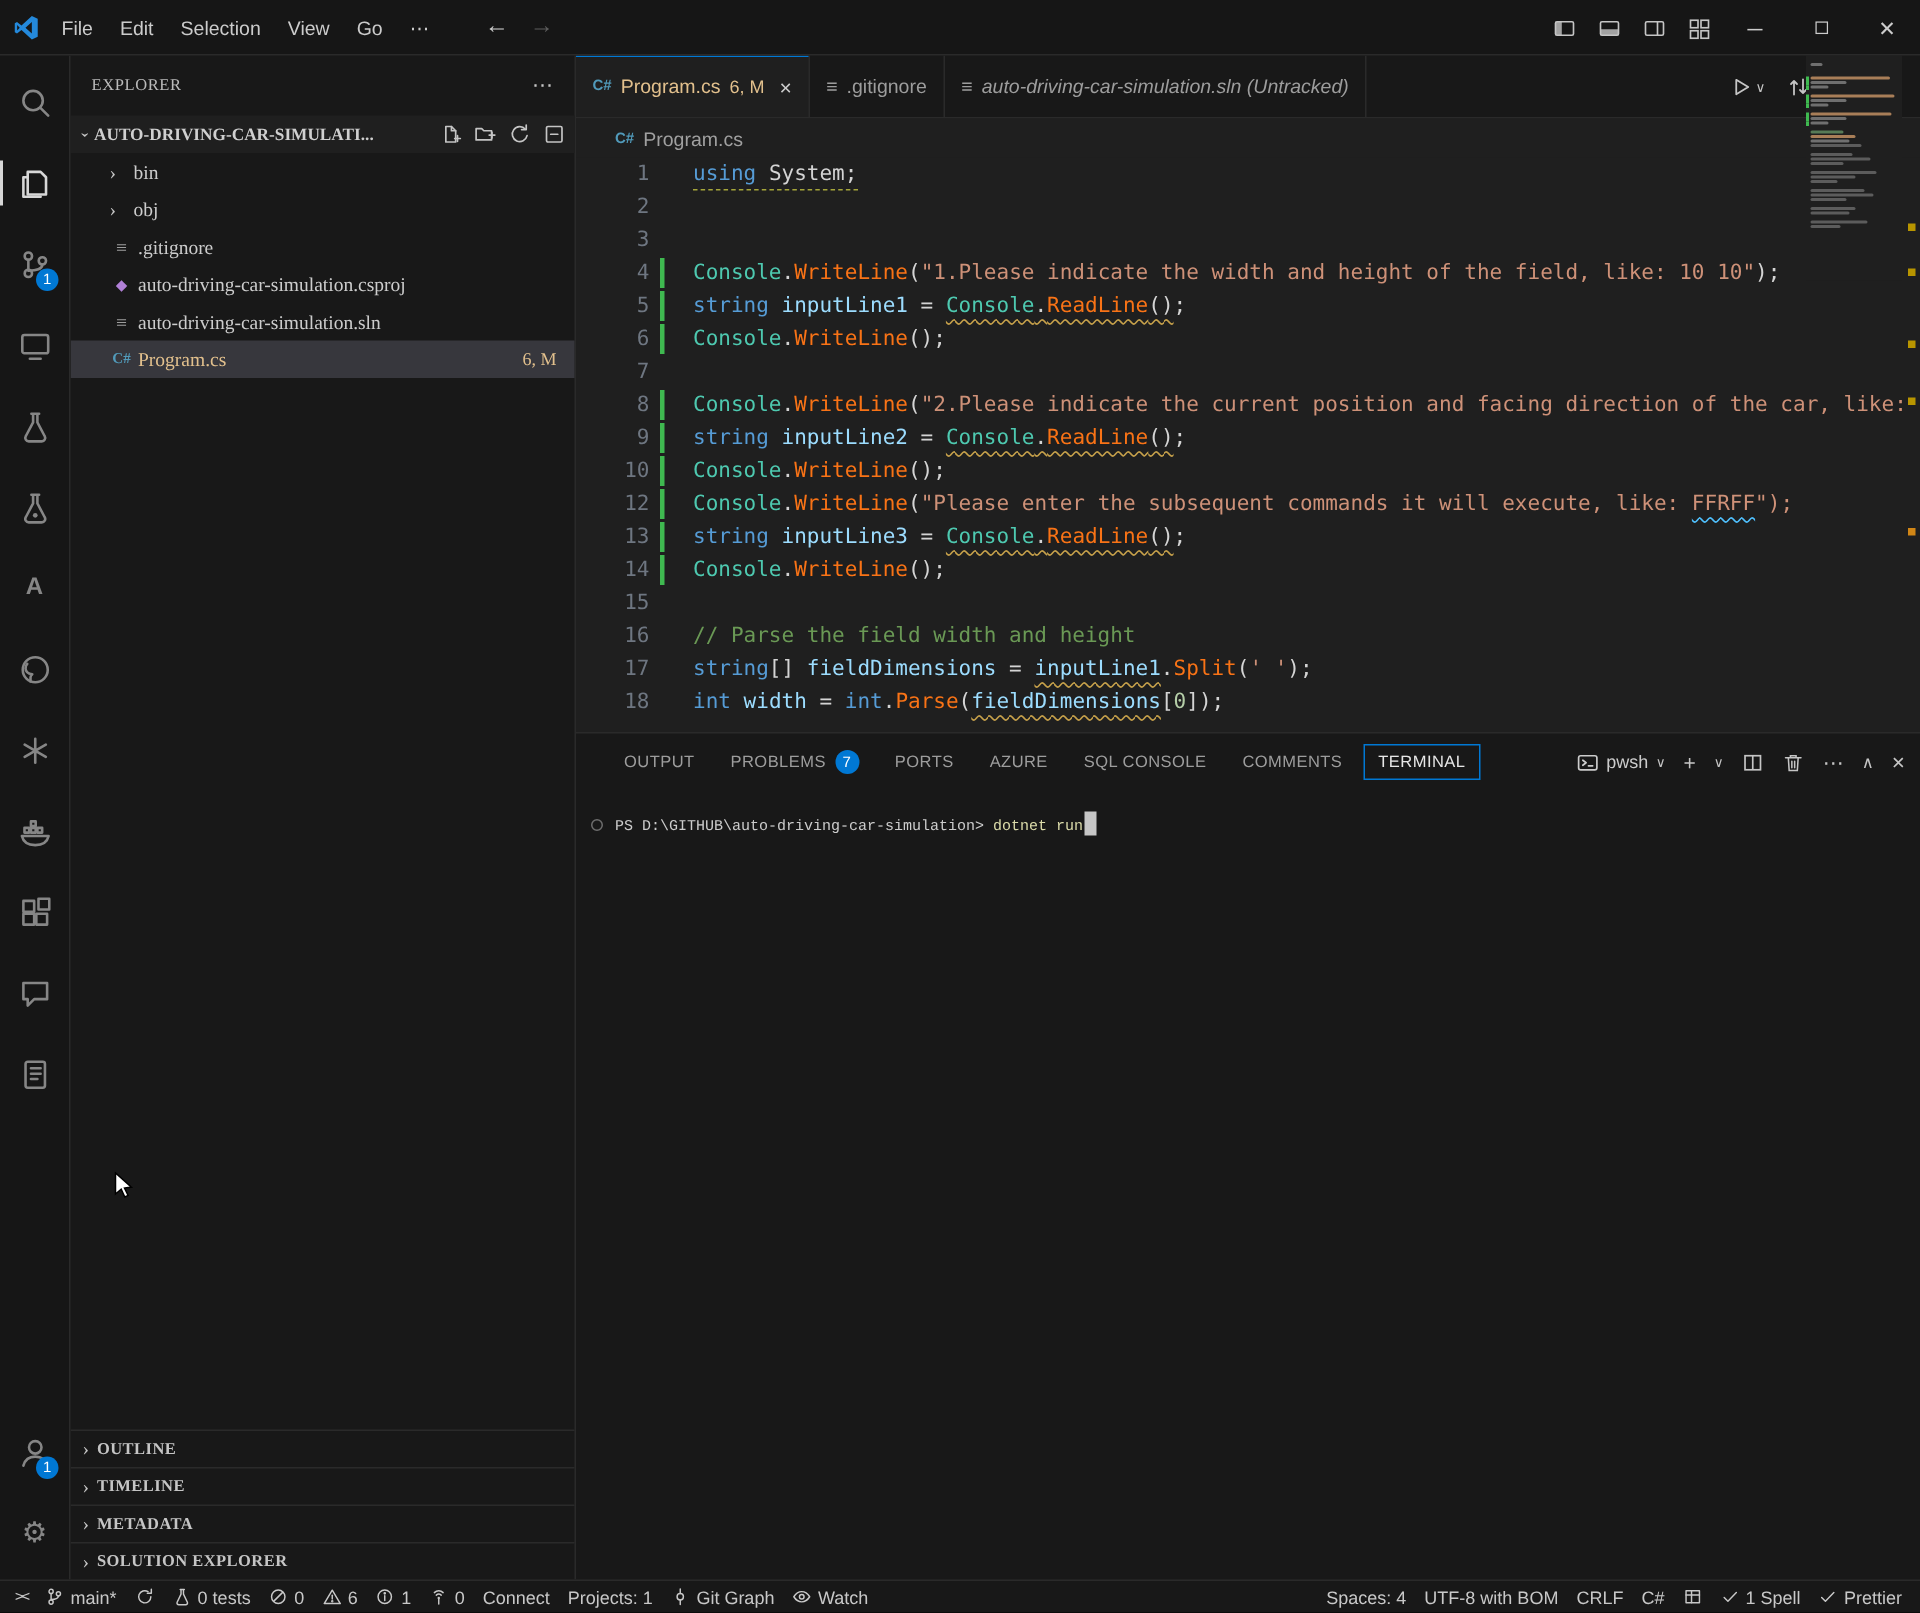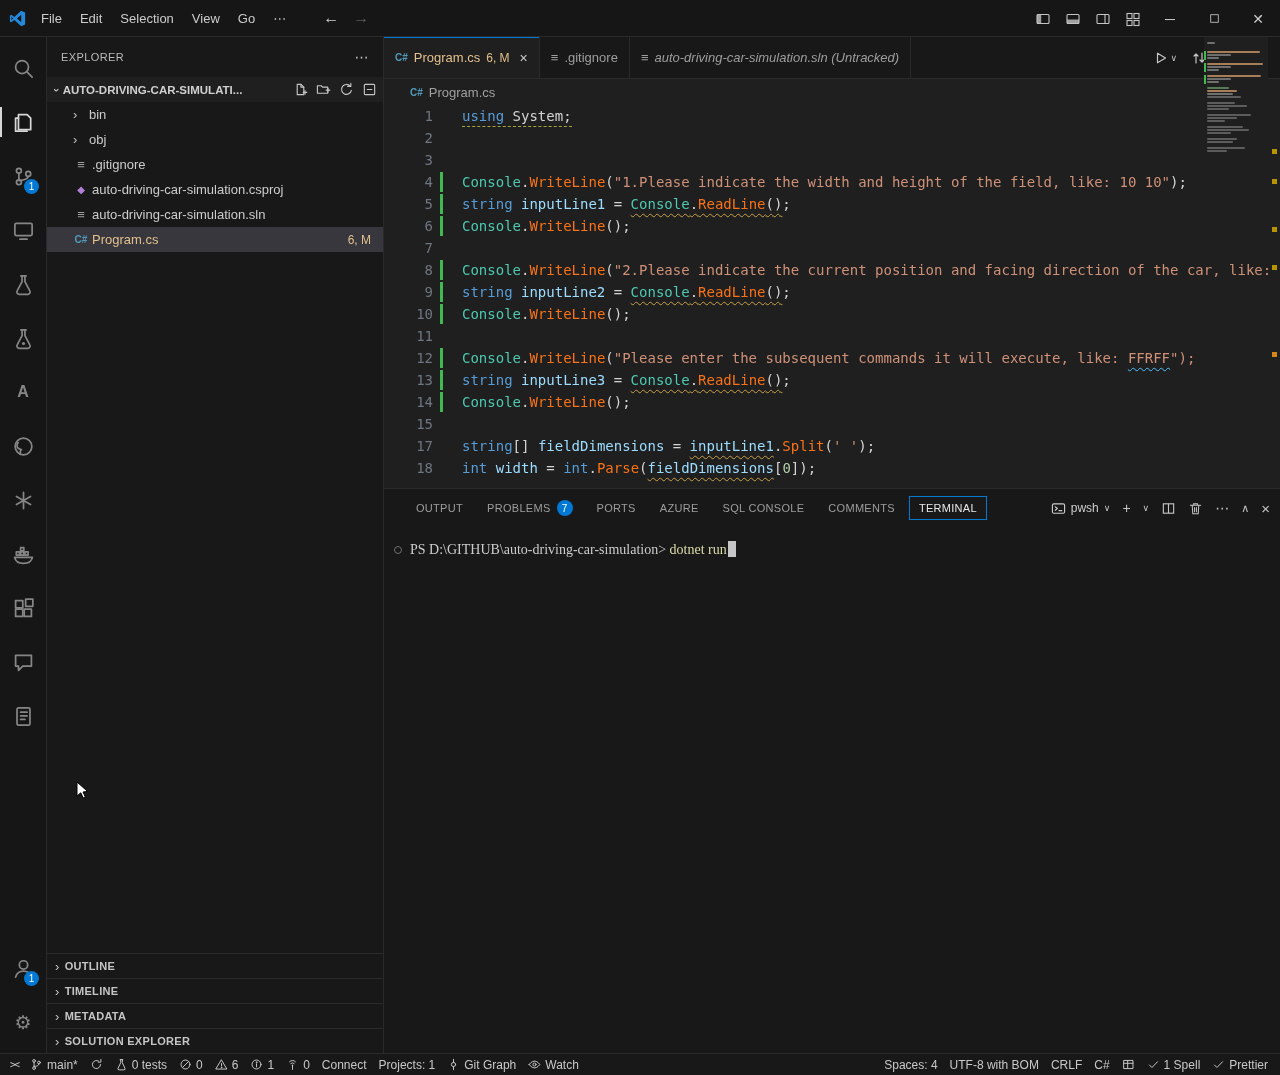--- a/index.html
+++ b/index.html
@@ -37,21 +37,21 @@
   .ab-item svg { width:23px; height:23px; }
   .ab-item.active { color:#d7d7d7; }
   .ab-item.active::before { content:""; position:absolute; left:0; top:12px; bottom:12px; width:2px; background:#d7d7d7; }
   .ab-badge { position:absolute; right:7px; bottom:9px; min-width:15px; height:15px; border-radius:8px;
               background:#0078d4; color:#fff; font-size:10px; display:flex; align-items:center;
               justify-content:center; padding:0 3px; }
   .txt-icon { font-family:"Liberation Sans",sans-serif; line-height:1; }
 
   
   .sidebar { position:absolute; left:47px; top:37px; width:337px; bottom:22px; background:#181818;
-             border-right:1px solid #2a2a2a; font-size:13px; }
+             border-right:1px solid #2a2a2a; font-size:13px;font-family:Liberation Serif, serif; }
   .sb-header { height:40px; display:flex; align-items:center; padding:0 14px; color:#bababa;
                font-size:11px; letter-spacing:.4px; }
   .sb-header .more { margin-left:auto; color:#c5c5c5; font-size:14px; }
   .tree-root { height:25px; display:flex; align-items:center; padding:0 6px 0 8px; background:#1f1f1f;
                font-weight:700; font-size:11.5px; color:#d0d0d0; }
   .tree-root .chev { font-size:11px; margin-right:4px; transform:rotate(90deg); color:#c5c5c5; }
   .root-actions { margin-left:auto; display:flex; gap:8px; color:#c5c5c5; }
   .root-actions span svg { width:15px; height:15px; }
   .file-row { height:25px; display:flex; align-items:center; padding-left:26px; color:#cccccc; cursor:pointer; }
   .file-row.selected { background:#37373d; }
@@ -110,21 +110,21 @@
   .ptab { font-size:11px; letter-spacing:.3px; color:#9d9d9d; padding:5px 9px; margin-right:4px;
           display:flex; align-items:center; gap:6px; border:1px solid transparent; cursor:pointer; }
   .ptab.active { color:#e7e7e7; border:1px solid #0078d4; }
   .pbadge { min-width:16px; height:16px; border-radius:9px; background:#0078d4; color:#fff; font-size:10px;
             display:flex; align-items:center; justify-content:center; padding:0 4px; }
   .panel-toolbar { margin-left:auto; display:flex; align-items:center; gap:12px; color:#c5c5c5; }
   .panel-toolbar svg { width:15px; height:15px; }
   .shell-group { display:flex; align-items:center; gap:5px; font-size:12px; color:#cccccc; }
   .ptool-txt { font-size:14px; line-height:1; }
   .terminal { position:absolute; top:38px; left:0; right:0; bottom:0; padding:14px 0 0 26px;
-              font-family:Liberation Serif, serif; font-size:14px; color:#cccccc; }
+              font-family:Liberation Mono, monospace; font-size:10px; color:#cccccc; }
   .term-deco { position:absolute; left:10px; top:19px; width:8px; height:8px; border:1px solid #6e6e6e;
                border-radius:50%; }
   .term-cmd { color:#dcdcaa; }
   .term-cursor { display:inline-block; width:8px; height:16px; background:#c6c6c6; vertical-align:text-bottom;
                  margin-left:1px; }
 
   
   .statusbar { position:absolute; left:0; right:0; bottom:0; height:22px; background:#181818;
                border-top:1px solid #2a2a2a; display:flex; align-items:center; justify-content:space-between;
                font-size:12px; color:#c8c8c8; z-index:40; padding:0 6px 0 4px; }
@@ -421,25 +421,25 @@
         <div class="code-line"><span class="gutter"><span class="num">1</span></span><span class="ltext dash"><span class="k">using</span><span class="p"> System;</span></span></div>
         <div class="code-line"><span class="gutter"><span class="num">2</span></span><span class="ltext"></span></div>
         <div class="code-line"><span class="gutter"><span class="num">3</span></span><span class="ltext"></span></div>
         <div class="code-line"><span class="gutter"><span class="num">4</span><span class="chbar"></span></span><span class="ltext"><span class="t">Console</span><span class="p">.</span><span class="m">WriteLine</span><span class="p">(</span><span class="s">"1.Please indicate the width and height of the field, like: 10 10"</span><span class="p">);</span></span></div>
         <div class="code-line"><span class="gutter"><span class="num">5</span><span class="chbar"></span></span><span class="ltext"><span class="k">string</span><span class="p"> </span><span class="v">inputLine1</span><span class="p"> = </span><span class="t sq">Console</span><span class="p sq">.</span><span class="m sq">ReadLine</span><span class="p sq">()</span><span class="p">;</span></span></div>
         <div class="code-line"><span class="gutter"><span class="num">6</span><span class="chbar"></span></span><span class="ltext"><span class="t">Console</span><span class="p">.</span><span class="m">WriteLine</span><span class="p">();</span></span></div>
         <div class="code-line"><span class="gutter"><span class="num">7</span></span><span class="ltext"></span></div>
         <div class="code-line"><span class="gutter"><span class="num">8</span><span class="chbar"></span></span><span class="ltext"><span class="t">Console</span><span class="p">.</span><span class="m">WriteLine</span><span class="p">(</span><span class="s">"2.Please indicate the current position and facing direction of the car, like: 1 2 N"</span></span></div>
         <div class="code-line"><span class="gutter"><span class="num">9</span><span class="chbar"></span></span><span class="ltext"><span class="k">string</span><span class="p"> </span><span class="v">inputLine2</span><span class="p"> = </span><span class="t sq">Console</span><span class="p sq">.</span><span class="m sq">ReadLine</span><span class="p sq">()</span><span class="p">;</span></span></div>
         <div class="code-line"><span class="gutter"><span class="num">10</span><span class="chbar"></span></span><span class="ltext"><span class="t">Console</span><span class="p">.</span><span class="m">WriteLine</span><span class="p">();</span></span></div>
-        <div class="code-line"><span class="gutter"><span class="num">11</span></span><span class="ltext"></span></div>
         <div class="code-line"><span class="gutter"><span class="num">12</span><span class="chbar"></span></span><span class="ltext"><span class="t">Console</span><span class="p">.</span><span class="m">WriteLine</span><span class="p">(</span><span class="s">"Please enter the subsequent commands it will execute, like: </span><span class="s sqb">FFRFF</span><span class="s">");</span></span></div>
         <div class="code-line"><span class="gutter"><span class="num">13</span><span class="chbar"></span></span><span class="ltext"><span class="k">string</span><span class="p"> </span><span class="v">inputLine3</span><span class="p"> = </span><span class="t sq">Console</span><span class="p sq">.</span><span class="m sq">ReadLine</span><span class="p sq">()</span><span class="p">;</span></span></div>
         <div class="code-line"><span class="gutter"><span class="num">14</span><span class="chbar"></span></span><span class="ltext"><span class="t">Console</span><span class="p">.</span><span class="m">WriteLine</span><span class="p">();</span></span></div>
         <div class="code-line"><span class="gutter"><span class="num">15</span></span><span class="ltext"></span></div>
+        <div class="code-line"><span class="gutter"><span class="num">16</span></span><span class="ltext"><span class="c">// Parse the field width and height</span></span></div>
         <div class="code-line"><span class="gutter"><span class="num">17</span></span><span class="ltext"><span class="k">string</span><span class="p">[] </span><span class="v">fieldDimensions</span><span class="p"> = </span><span class="v sq">inputLine1</span><span class="p">.</span><span class="m">Split</span><span class="p">(</span><span class="s">' '</span><span class="p">);</span></span></div>
         <div class="code-line"><span class="gutter"><span class="num">18</span></span><span class="ltext"><span class="k">int</span><span class="p"> </span><span class="v">width</span><span class="p"> = </span><span class="k">int</span><span class="p">.</span><span class="m">Parse</span><span class="p">(</span><span class="v sq">fieldDimensions</span><span class="p">[</span><span class="n">0</span><span class="p">]);</span></span></div>
       </div>
     <div class="minimap" id="minimap">
         <div class="mm-line" style="width: 8px; background: rgb(111, 111, 111);"></div>
         <div class="mm-line" style="width: 0px; background: transparent;"></div>
         <div class="mm-line" style="width: 0px; background: transparent;"></div>
         <div class="mm-line mm-ch" style="width: 53px; background: rgb(168, 126, 88);"></div>
         <div class="mm-line mm-ch" style="width: 24px; background: rgb(111, 111, 111);"></div>
         <div class="mm-line mm-ch" style="width: 12px; background: rgb(111, 111, 111);"></div>

